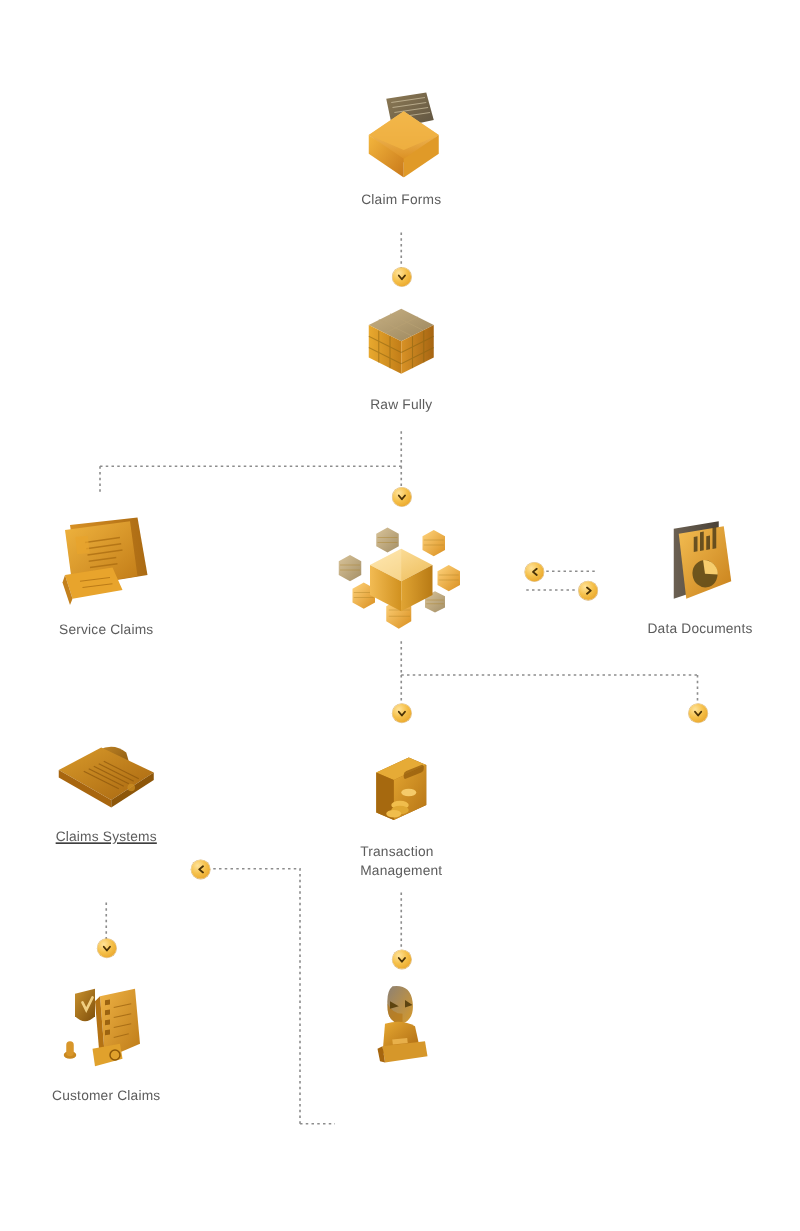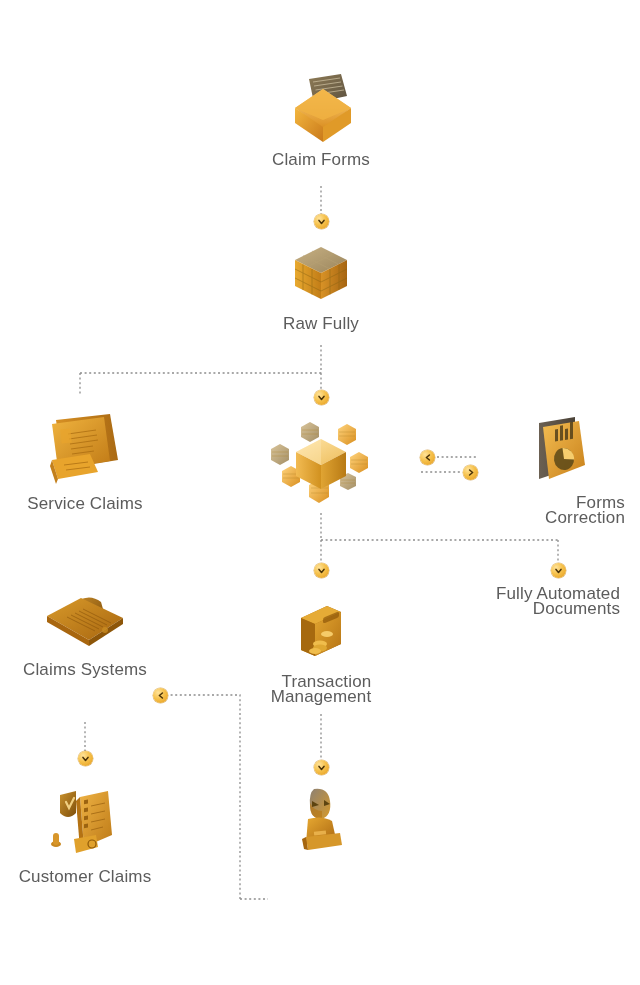--- a/index.html
+++ b/index.html
@@ -11,22 +11,22 @@
   }
   #canvas{position:absolute;left:0;top:0;width:640px;height:985px;}
 
   
   #wires{position:absolute;left:0;top:0;width:640px;height:985px;pointer-events:none;}
 
   
   .node{position:absolute;display:flex;flex-direction:column;align-items:center;}
   .node .art{position:relative;display:block;}
   .node .cap{
-    margin-top:6px;text-align:right;
-    font-size:17px;line-height:15px;letter-spacing:.15px;
+    margin-top:6px;text-align:left;
+    font-size:11px;line-height:15px;letter-spacing:.15px;
     color:#5c5c5c;white-space:pre-line;
   }
 
   
   .badge{position:absolute;width:15px;height:15px;border-radius:50%;
     background:radial-gradient(circle at 34% 30%,#ffe39a 0%,#f5c04a 45%,#e49a1c 100%);
     box-shadow:0 0 0 .5px rgba(185,120,10,.55);
     display:flex;align-items:center;justify-content:center;}
   .badge svg{display:block;}
 </style>
@@ -262,29 +262,25 @@
             <rect x="32" y="17" width="3" height="11" transform="skewY(-9)"></rect>
             <rect x="37" y="11" width="3" height="17" transform="skewY(-9)"></rect>
           </g>
           <g transform="translate(0,0)">
             <ellipse cx="31" cy="42" rx="10" ry="11" fill="#5a4818" opacity=".85" transform="rotate(-8 31 42)"></ellipse>
             <path d="M31 42 L31 31 A11 11 0 0 1 41 44 Z" fill="#f6cd6d" transform="rotate(-8 31 42)"></path>
           </g>
         </g>
       </svg>
     </span>
-    <span class="cap">Forms Correction</span>
-  </div>
-
-  <div class="node" style="left:493px;top:580px;width:130px;">
-    <span class="cap">Fully Automated
-Documents</span>
-  </div>
-
-  <div class="node" style="left:15px;top:590px;width:140px;">
+    <span class="cap">Data Documents</span>
+  </div>
+
+
+  <div class="node" style="left:15px;top:590px;width:140px;text-decoration:underline;">
     <span class="art">
       <svg width="86" height="62" viewBox="0 0 86 62">
         <defs>
           <linearGradient id="gKbA" x1="0" y1="0" x2="1" y2="1">
             <stop offset="0" stop-color="#d89a2b"></stop>
               <stop offset="1" stop-color="#a8660f"></stop>
           </linearGradient>
           <linearGradient id="gDome" x1="0" y1="0" x2="1" y2="1">
             <stop offset="0" stop-color="#c08526"></stop>
               <stop offset="1" stop-color="#7e4f0c"></stop>

